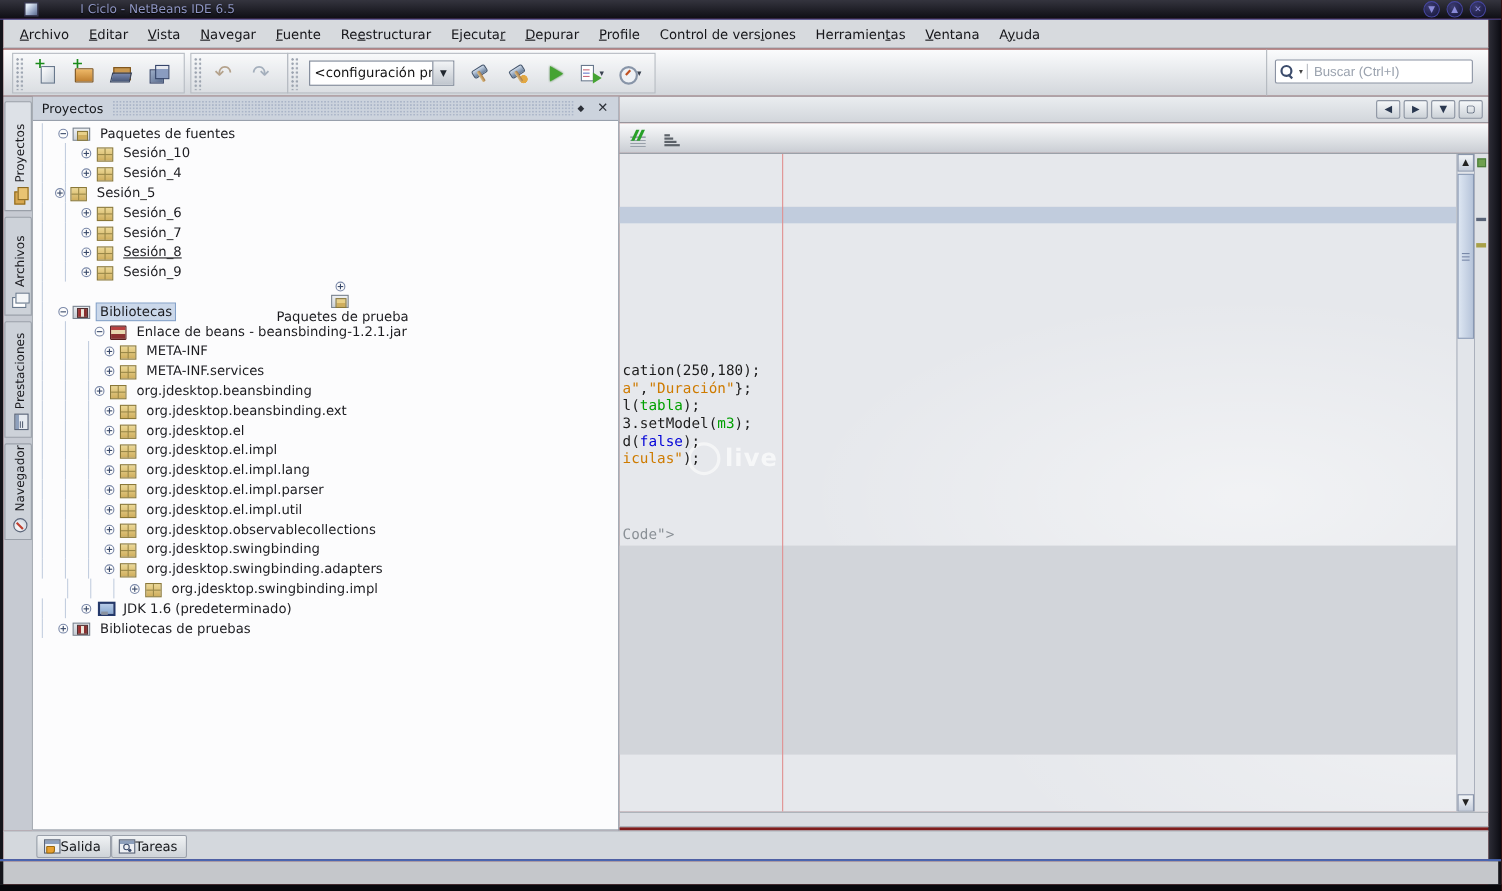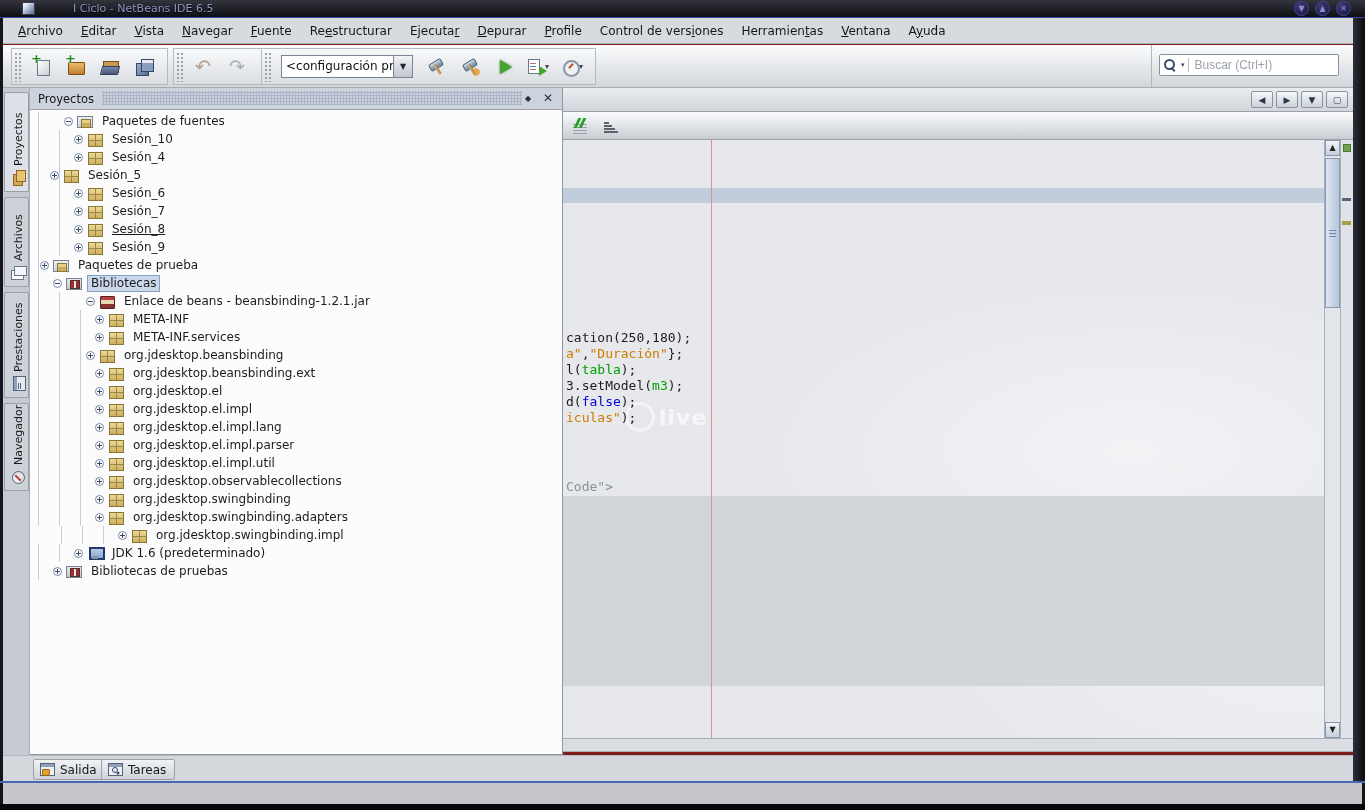--- a/index.html
+++ b/index.html
@@ -209,21 +209,21 @@
   .ti-jdk::before{content:"";position:absolute;left:2px;top:2px;width:12px;height:9px;
     background:linear-gradient(#b8cce8,#88a8d0);border:2px solid #24386a;}
   .ti-jdk::after{content:"";position:absolute;left:5px;top:11px;width:6px;height:3px;background:#8a92a0;}
   .tlabel{padding:0 3px;line-height:15px;}
   .tlabel.sel{background:var(--selection-bg,#cbd8ea);outline:1px solid #82a0c8;}
 
   
   .bottombar{position:absolute;left:3px;top:755px;width:1350px;height:26px;background:#d4d8dd;
     border-top:1px solid #b4b8bf;}
   .bb-btn{position:absolute;top:3px;height:21px;border:1px solid #9aa0aa;border-radius:2px;
-    background:linear-gradient(#f0f2f4,#ced3d8);display:flex;align-items:center;gap:5px;
+    background:linear-gradient(#f0f2f4,#ced3d8);display:flex;align-items:center;
     padding:0 8px 0 5px;font-size:12px;color:#16181c;cursor:default;}
   .bic{width:16px;height:13px;position:relative;flex:none;}
   .bic-output::before{content:"";position:absolute;left:1px;top:0;width:13px;height:11px;border:1px solid #5a6478;
     background:linear-gradient(#8ea0bc 0 3px,#eef0f4 3px);}
   .bic-output::after{content:"";position:absolute;left:3px;top:6px;width:6px;height:5px;background:#e8a030;
     border:1px solid #9a6a10;border-radius:1px 1px 3px 1px;}
   .bic-tasks::before{content:"";position:absolute;left:1px;top:0;width:13px;height:11px;border:1px solid #5a6478;
     background:linear-gradient(#8ea0bc 0 3px,#eef0f4 3px);}
   .bic-tasks::after{content:"";position:absolute;left:5px;top:4px;width:4px;height:4px;border:1.5px solid #3a4a6a;
     border-radius:50%;box-shadow:3px 3px 0 -1.5px #3a4a6a;}
@@ -396,21 +396,21 @@
   </div>
 
   <div class="projects-panel">
     <div class="pp-header">
       <span class="pp-dots"></span>
       <span class="pp-title">Proyectos</span>
       <span class="pp-btn pp-min" id="pp-min">◆</span>
       <span class="pp-btn pp-close" id="pp-close">✕</span>
     </div>
     <div class="pp-body" id="tree">
-        <div class="trow" style="padding-left: 34px; background-image: linear-gradient(var(--guide) 0 0); background-position: 8px 0px; background-size: 1px 100%;">
+        <div class="trow" style="padding-left: 23px; background-image: linear-gradient(var(--guide) 0 0); background-position: 8px 0px; background-size: 1px 100%;">
           <span class="hd"></span>
           <span class="ti ti-pkgfolder"></span>
           <span class="tlabel">Paquetes de fuentes</span>
         </div>
         <div class="trow" style="padding-left: 44px; background-image: linear-gradient(var(--guide) 0 0),linear-gradient(var(--guide) 0 0); background-position: 8px 0px, 29px 0px; background-size: 1px 100%, 1px 100%;">
           <span class="hd col"></span>
           <span class="ti ti-package"></span>
           <span class="tlabel">Sesión_10</span>
         </div>
         <div class="trow" style="padding-left: 44px; background-image: linear-gradient(var(--guide) 0 0),linear-gradient(var(--guide) 0 0); background-position: 8px 0px, 29px 0px; background-size: 1px 100%, 1px 100%;">
@@ -436,21 +436,21 @@
         <div class="trow" style="padding-left: 44px; background-image: linear-gradient(var(--guide) 0 0),linear-gradient(var(--guide) 0 0); background-position: 8px 0px, 29px 0px; background-size: 1px 100%, 1px 100%; text-decoration: underline;">
           <span class="hd col"></span>
           <span class="ti ti-package"></span>
           <span class="tlabel">Sesión_8</span>
         </div>
         <div class="trow" style="padding-left: 44px; background-image: linear-gradient(var(--guide) 0 0),linear-gradient(var(--guide) 0 0); background-position: 8px 0px, 29px 0px; background-size: 1px 100%, 1px 100%;">
           <span class="hd col"></span>
           <span class="ti ti-package"></span>
           <span class="tlabel">Sesión_9</span>
         </div>
-        <div class="trow" style="padding-left: 10px; background-image: linear-gradient(var(--guide) 0 0); background-position: 8px 0px; background-size: 1px 100%;">
+        <div class="trow" style="padding-left: 31px; background-image: linear-gradient(var(--guide) 0 0); background-position: 8px 0px; background-size: 1px 100%; flex-direction: column;">
           <span class="hd col"></span>
           <span class="ti ti-pkgfolder"></span>
           <span class="tlabel">Paquetes de prueba</span>
         </div>
         <div class="trow" style="padding-left: 23px; background-image: linear-gradient(var(--guide) 0 0); background-position: 8px 0px; background-size: 1px 100%;">
           <span class="hd"></span>
           <span class="ti ti-libfolder"></span>
           <span class="tlabel sel">Bibliotecas</span>
         </div>
         <div class="trow" style="padding-left: 56px; background-image: linear-gradient(var(--guide) 0 0),linear-gradient(var(--guide) 0 0); background-position: 8px 0px, 29px 0px; background-size: 1px 100%, 1px 100%;">

